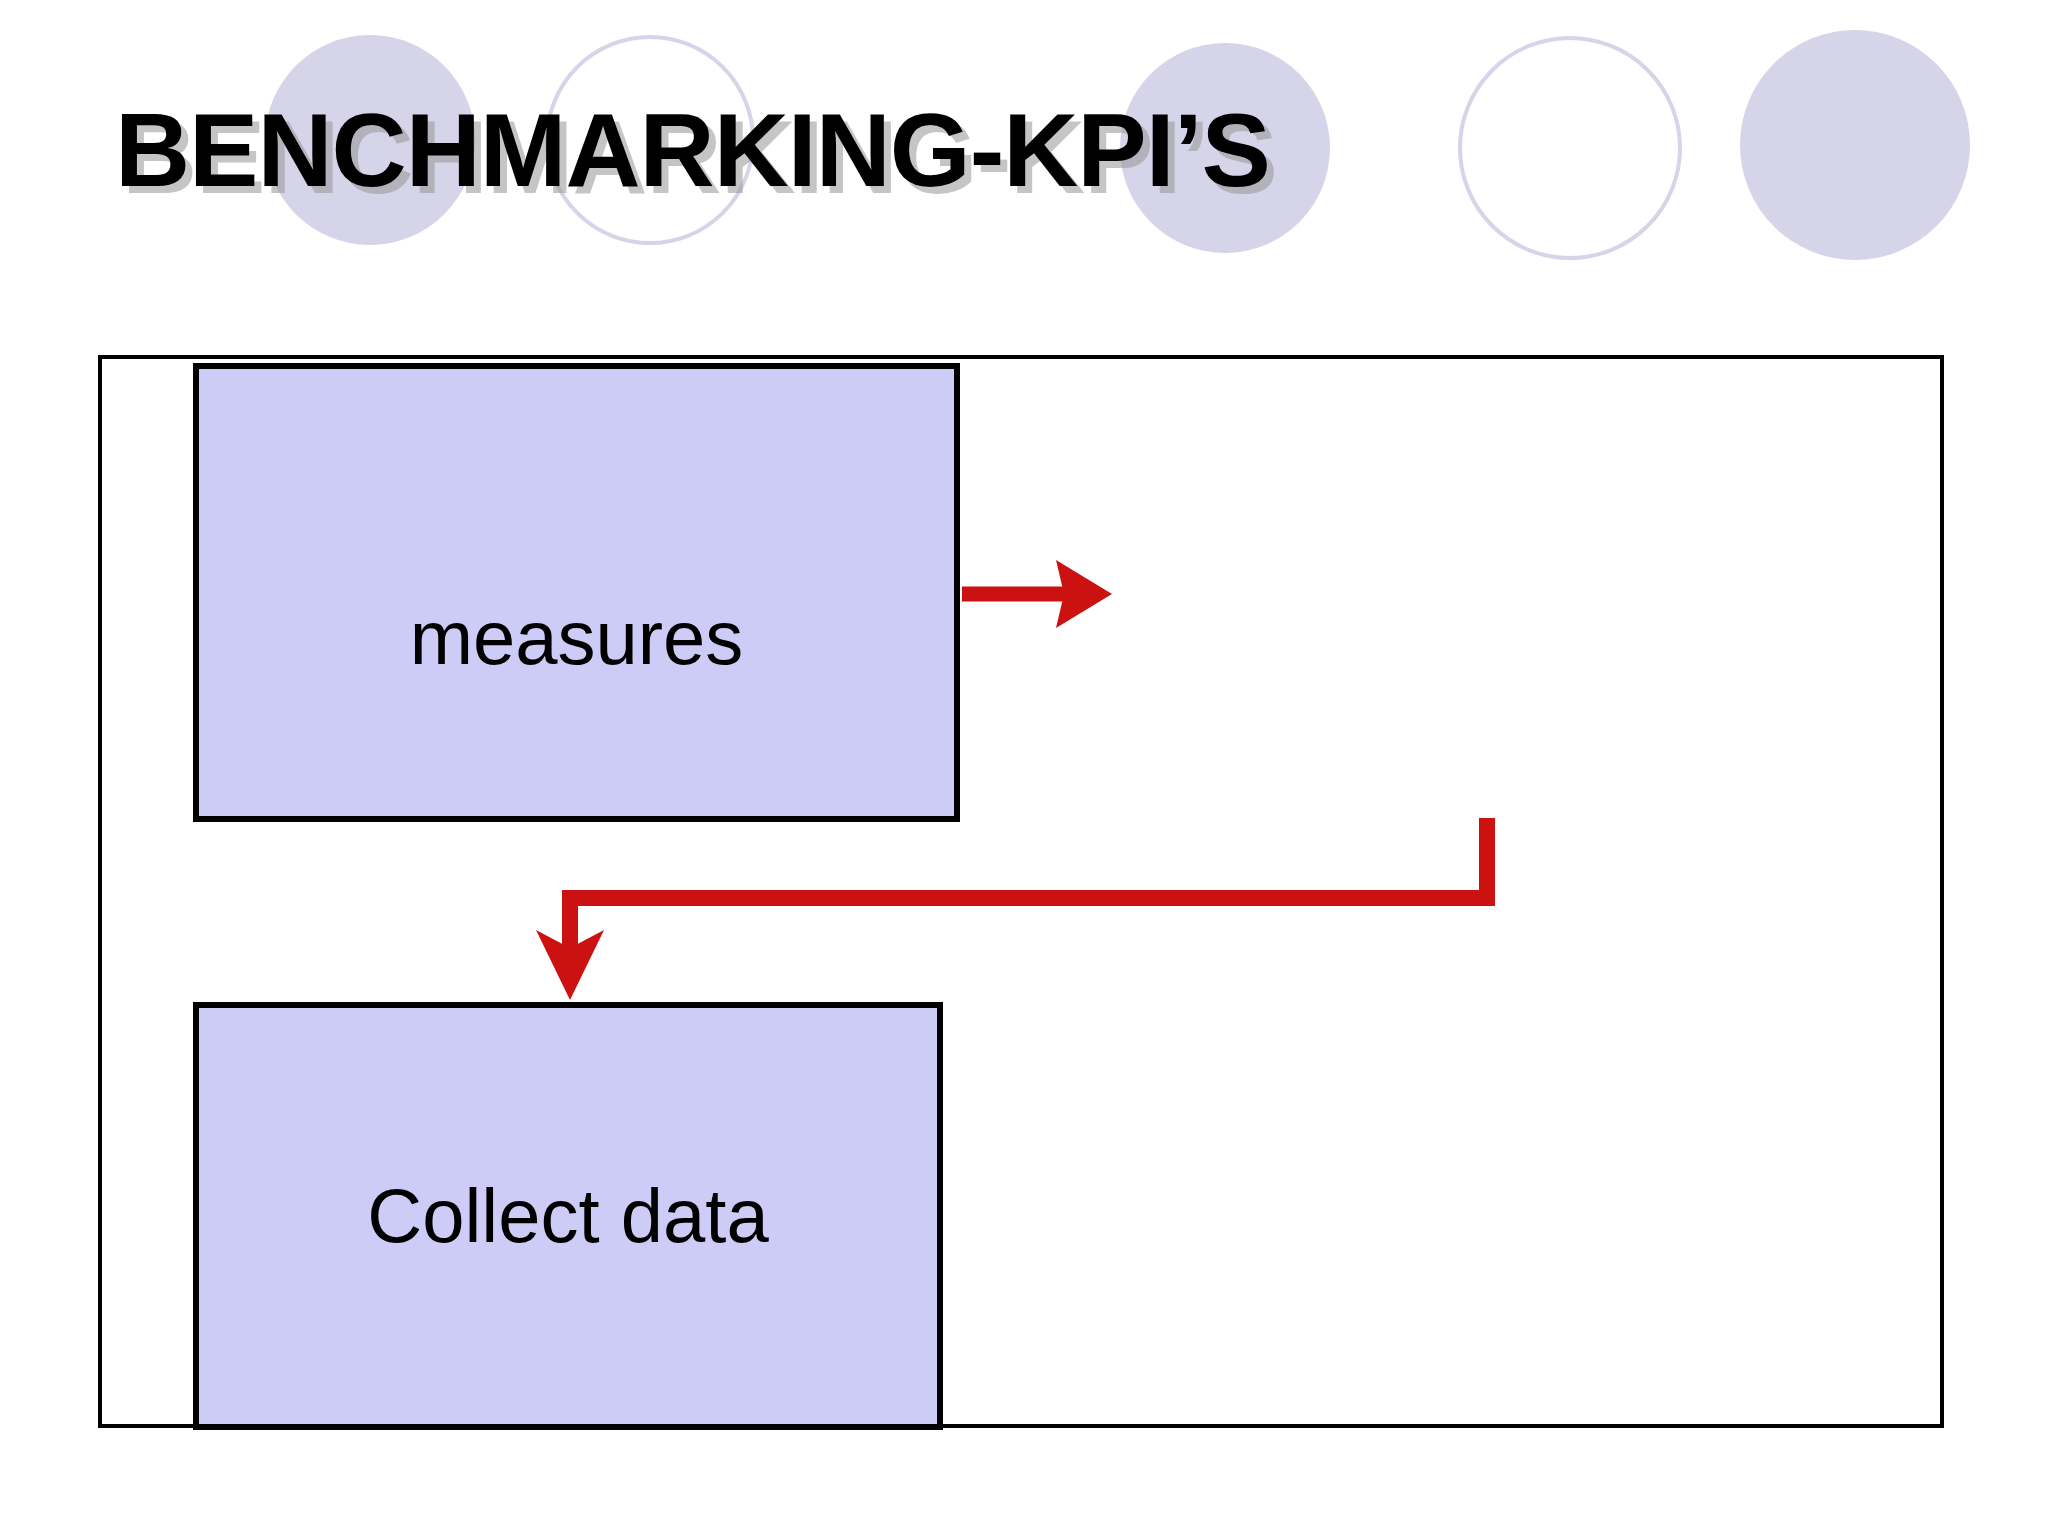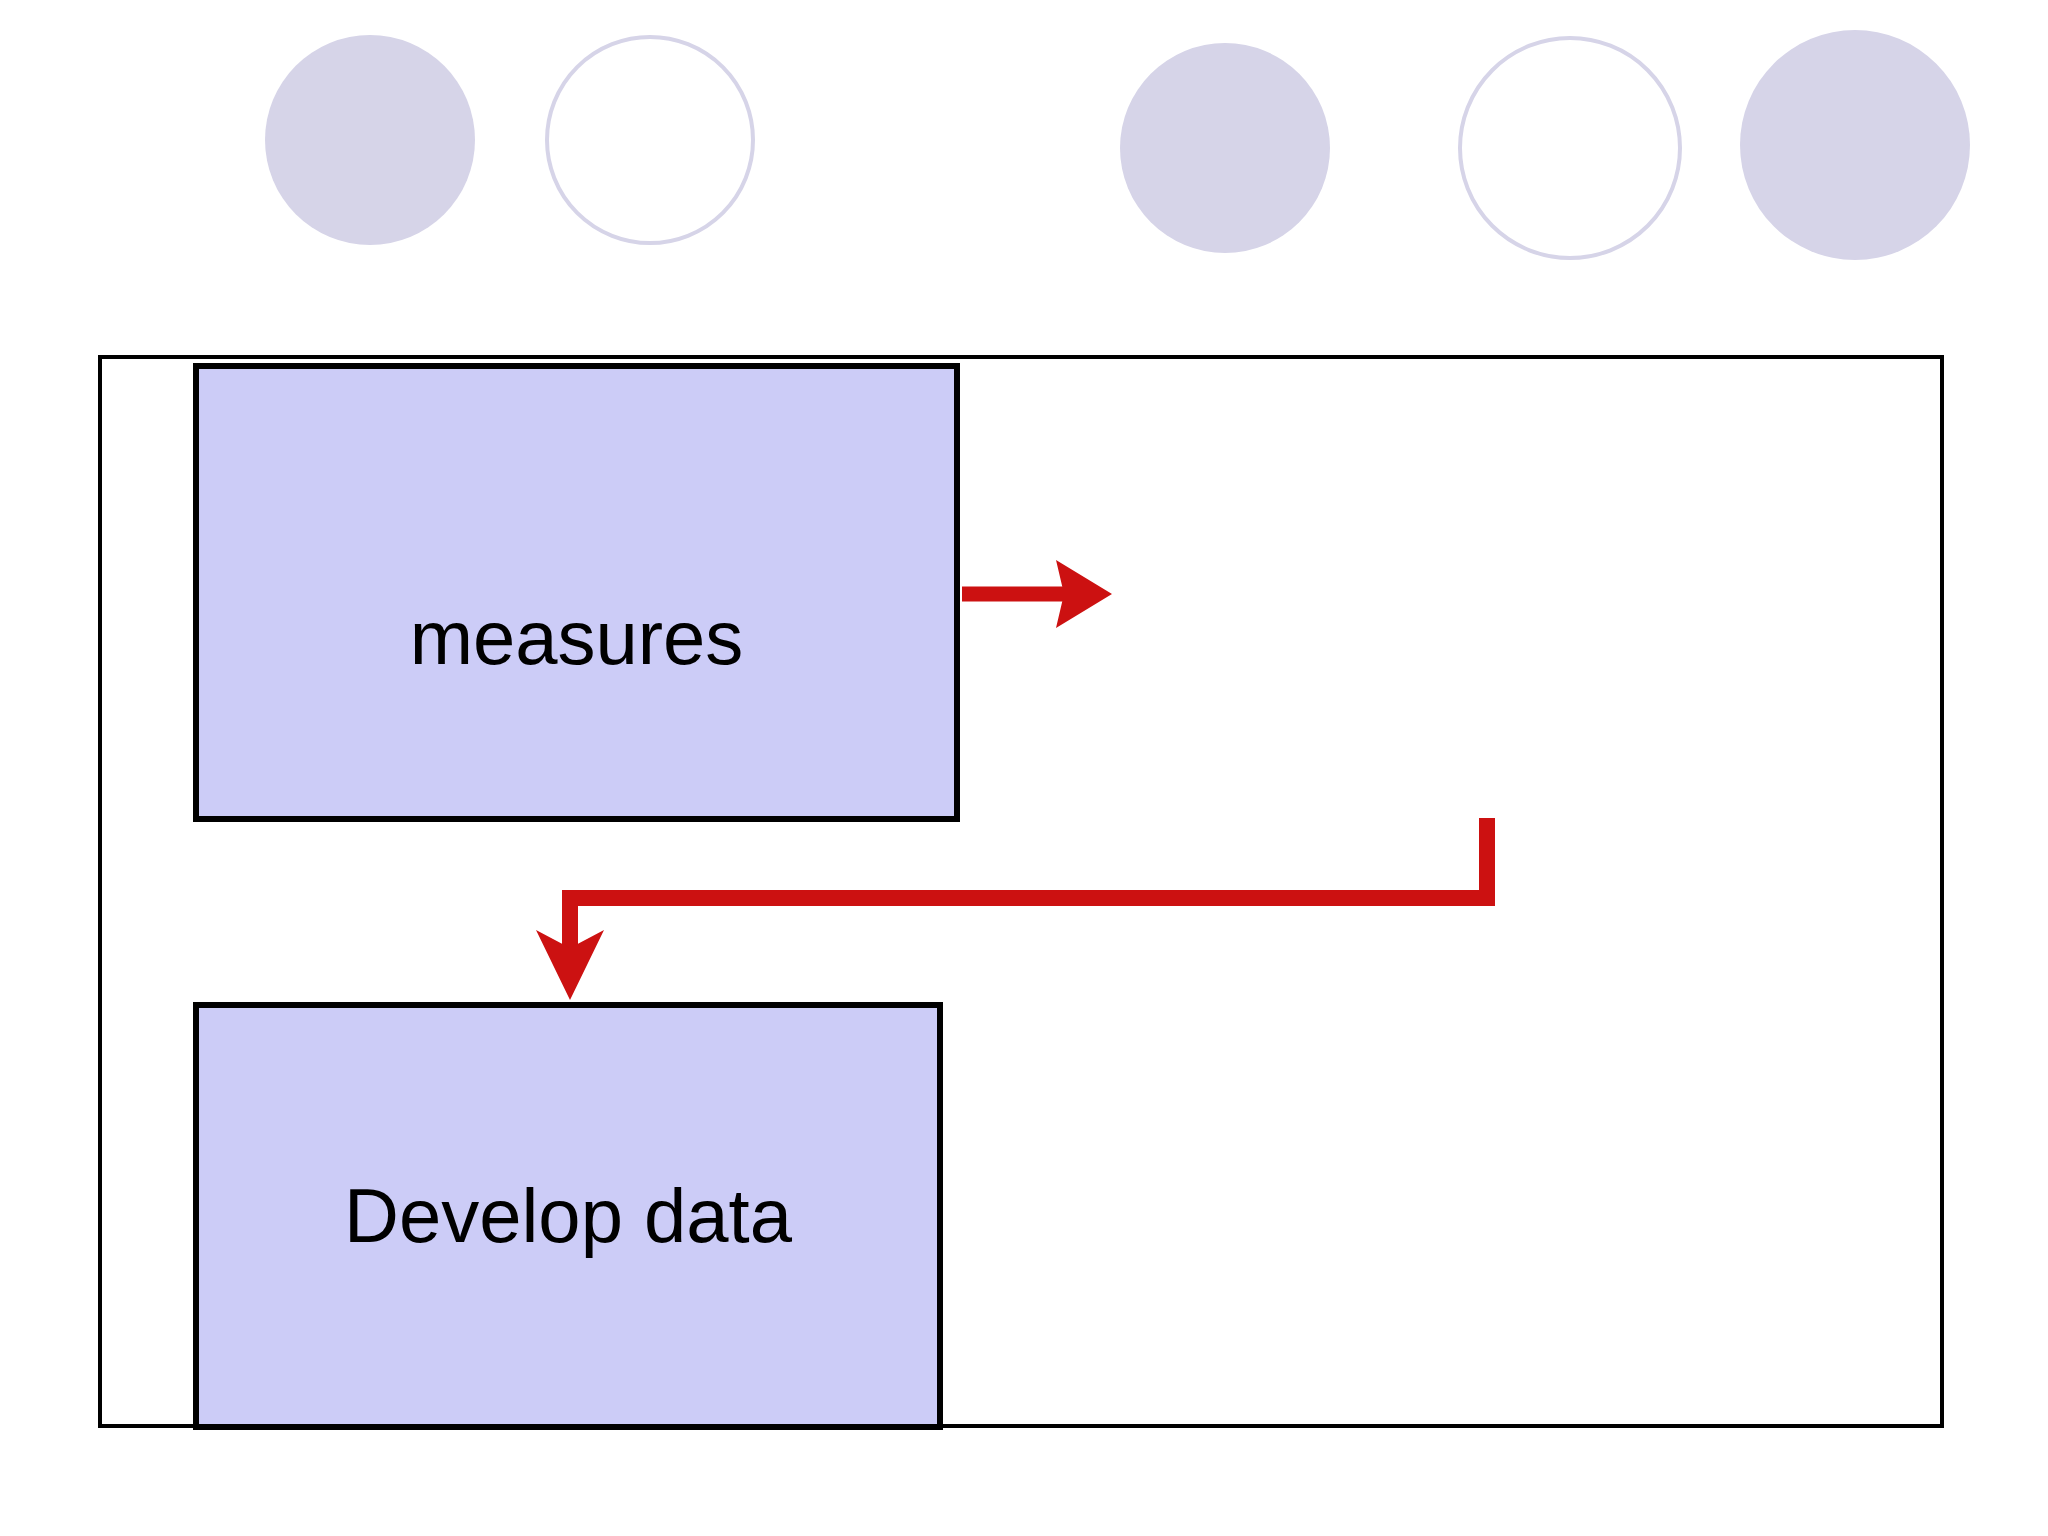--- a/index.html
+++ b/index.html
@@ -101,33 +101,34 @@
 <div id="slide">
 
   <div class="deco-band">
     <div class="deco-circle deco-filled" style="left:265px;  top:35px;  width:210px; height:210px;"></div>
     <div class="deco-circle deco-outline" style="left:545px;  top:35px;  width:210px; height:210px;"></div>
     <div class="deco-circle deco-filled" style="left:1120px; top:43px;  width:210px; height:210px;"></div>
     <div class="deco-circle deco-outline" style="left:1458px; top:36px;  width:224px; height:224px;"></div>
     <div class="deco-circle deco-filled" style="left:1740px; top:30px;  width:230px; height:230px;"></div>
   </div>
 
+  <div class="slide-title">BENCHMARKING-KPI’S</div>
 
   <div class="content-frame"></div>
 
   <div id="box-define" class="proc-box bordered">
     <span>
       <br>
       <span>measures</span>
     </span>
   </div>
 
 
   <div id="box-collect" class="proc-box bordered">
-    <span>Develop data</span>
+    <span>Collect data</span>
   </div>
 
   <svg class="arrows" viewBox="0 0 2048 1536">
 
     <g>
       <line x1="962" y1="594" x2="1068" y2="594" stroke="#cc1111" stroke-width="15"></line>
       <polygon points="1112,594 1056,560 1064,594 1056,628" fill="#cc1111"></polygon>
     </g>
 
     <g>

